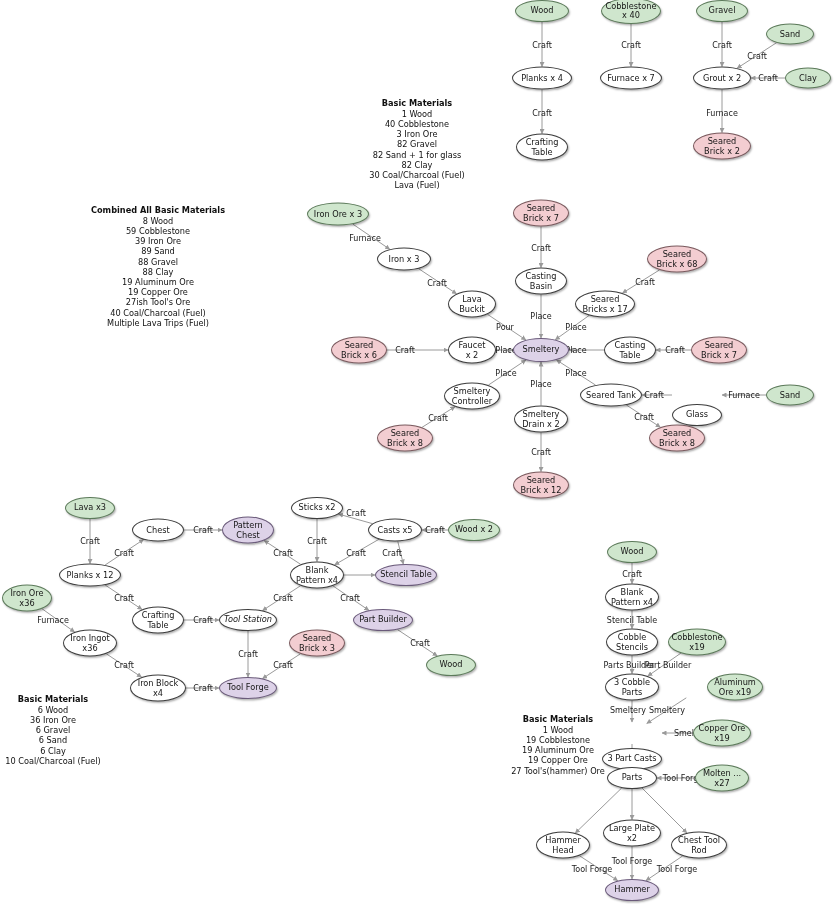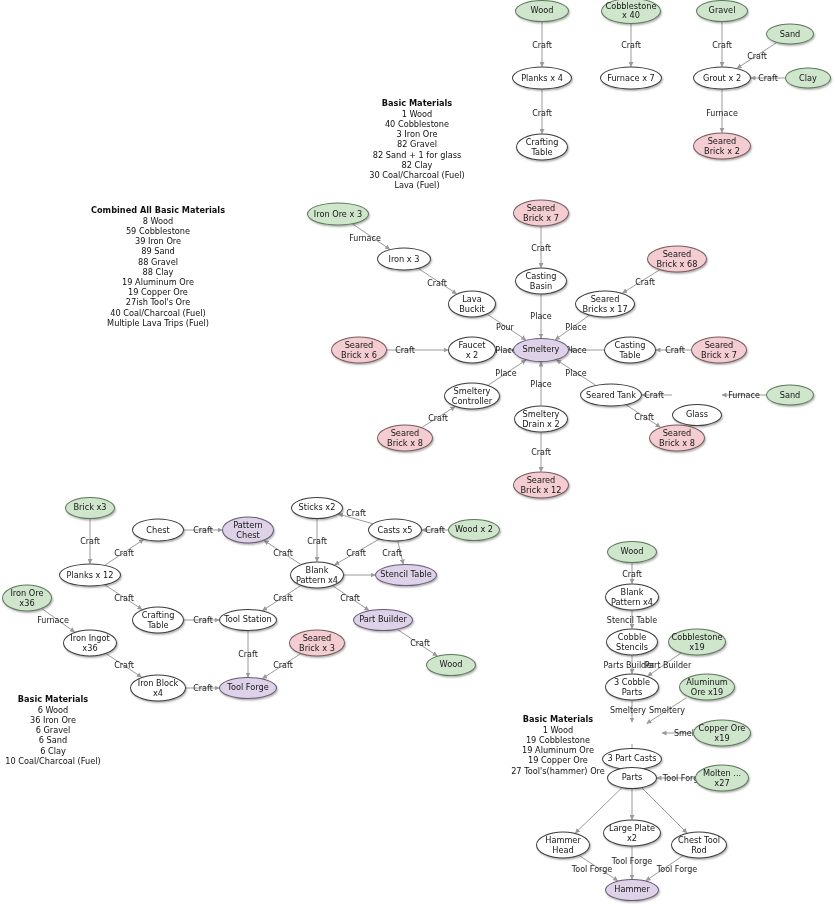--- a/index.html
+++ b/index.html
@@ -246,55 +246,55 @@
 Drain x 2</div>
     <div class="node white" style="left: 611px; top: 395px; width: 62px; height: 23px;">Seared Tank</div>
     <div class="node white" style="left: 697px; top: 395px; width: 50px; height: 22px; margin-top: 20px;">Glass</div>
     <div class="node green" style="left: 790px; top: 395px; width: 48px; height: 21px;">Sand</div>
     <div class="node pink" style="left: 405px; top: 438px; width: 56px; height: 27px;">Seared
 Brick x 8</div>
     <div class="node pink" style="left: 677px; top: 438px; width: 56px; height: 27px;">Seared
 Brick x 8</div>
     <div class="node pink" style="left: 541px; top: 485px; width: 56px; height: 27px;">Seared
 Brick x 12</div>
-    <div class="node green" style="left: 90px; top: 508px; width: 50px; height: 22px;">Brick x3</div>
+    <div class="node green" style="left: 90px; top: 508px; width: 50px; height: 22px;">Lava x3</div>
     <div class="node white" style="left: 317px; top: 508px; width: 52px; height: 22px;">Sticks x2</div>
     <div class="node white" style="left: 158px; top: 530px; width: 52px; height: 23px;">Chest</div>
     <div class="node purple" style="left: 248px; top: 530px; width: 52px; height: 27px;">Pattern
 Chest</div>
     <div class="node white" style="left: 395px; top: 530px; width: 54px; height: 23px;">Casts x5</div>
     <div class="node green" style="left: 474px; top: 530px; width: 52px; height: 22px;">Wood x 2</div>
     <div class="node white" style="left: 90px; top: 575px; width: 62px; height: 23px;">Planks x 12</div>
     <div class="node white" style="left: 317px; top: 575px; width: 54px; height: 27px;">Blank
 Pattern x4</div>
     <div class="node purple" style="left: 406px; top: 575px; width: 62px; height: 22px;">Stencil Table</div>
     <div class="node green" style="left: 27px; top: 598px; width: 50px; height: 27px;">Iron Ore
 x36</div>
     <div class="node white" style="left: 158px; top: 620px; width: 52px; height: 27px;">Crafting
 Table</div>
-    <div class="node white" style="left: 248px; top: 620px; width: 58px; height: 22px;">Tool Station</div>
+    <div class="node white" style="left: 248px; top: 620px; width: 58px; height: 22px; font-style: italic;">Tool Station</div>
     <div class="node purple" style="left: 383px; top: 620px; width: 60px; height: 22px;">Part Builder</div>
     <div class="node white" style="left: 90px; top: 643px; width: 54px; height: 27px;">Iron Ingot
 x36</div>
     <div class="node pink" style="left: 317px; top: 643px; width: 56px; height: 27px;">Seared
 Brick x 3</div>
     <div class="node green" style="left: 451px; top: 665px; width: 50px; height: 22px;">Wood</div>
     <div class="node white" style="left: 158px; top: 688px; width: 56px; height: 27px;">Iron Block
 x4</div>
     <div class="node purple" style="left: 248px; top: 688px; width: 58px; height: 22px;">Tool Forge</div>
     <div class="node green" style="left: 632px; top: 552px; width: 50px; height: 22px;">Wood</div>
     <div class="node white" style="left: 632px; top: 597px; width: 54px; height: 27px;">Blank
 Pattern x4</div>
     <div class="node white" style="left: 632px; top: 642px; width: 52px; height: 27px;">Cobble
 Stencils</div>
     <div class="node green" style="left: 697px; top: 642px; width: 58px; height: 27px;">Cobblestone
 x19</div>
     <div class="node white" style="left: 632px; top: 687px; width: 54px; height: 27px;">3 Cobble
 Parts</div>
-    <div class="node green" style="left: 707px; top: 687px; width: 56px; height: 27px;">Aluminum
+    <div class="node green" style="left: 735px; top: 687px; width: 56px; height: 27px;">Aluminum
 Ore x19</div>
     <div class="node white" style="left: 632px; top: 733px; width: 60px; height: 22px; margin-top: 26px;">3 Part Casts</div>
     <div class="node green" style="left: 722px; top: 733px; width: 58px; height: 27px;">Copper Ore
 x19</div>
     <div class="node white" style="left: 632px; top: 778px; width: 50px; height: 22px;">Parts</div>
     <div class="node green" style="left: 722px; top: 778px; width: 54px; height: 27px;">Molten ...
 x27</div>
     <div class="node white" style="left: 632px; top: 833px; width: 58px; height: 27px;">Large Plate
 x2</div>
     <div class="node white" style="left: 563px; top: 845px; width: 54px; height: 27px;">Hammer

